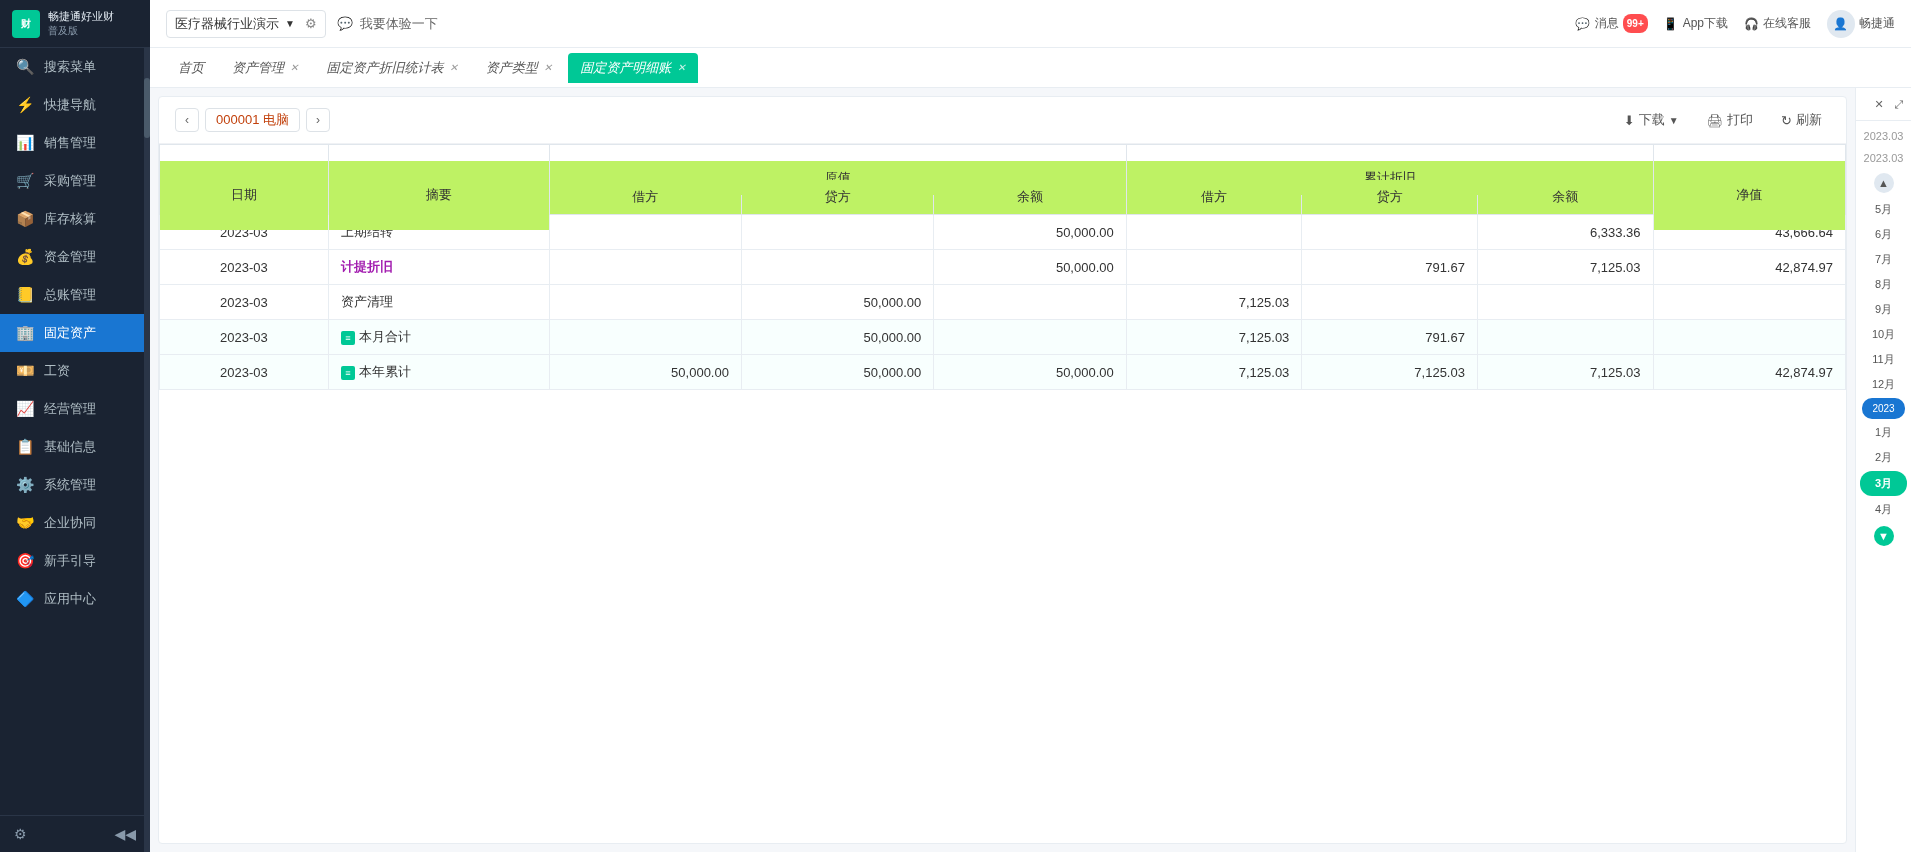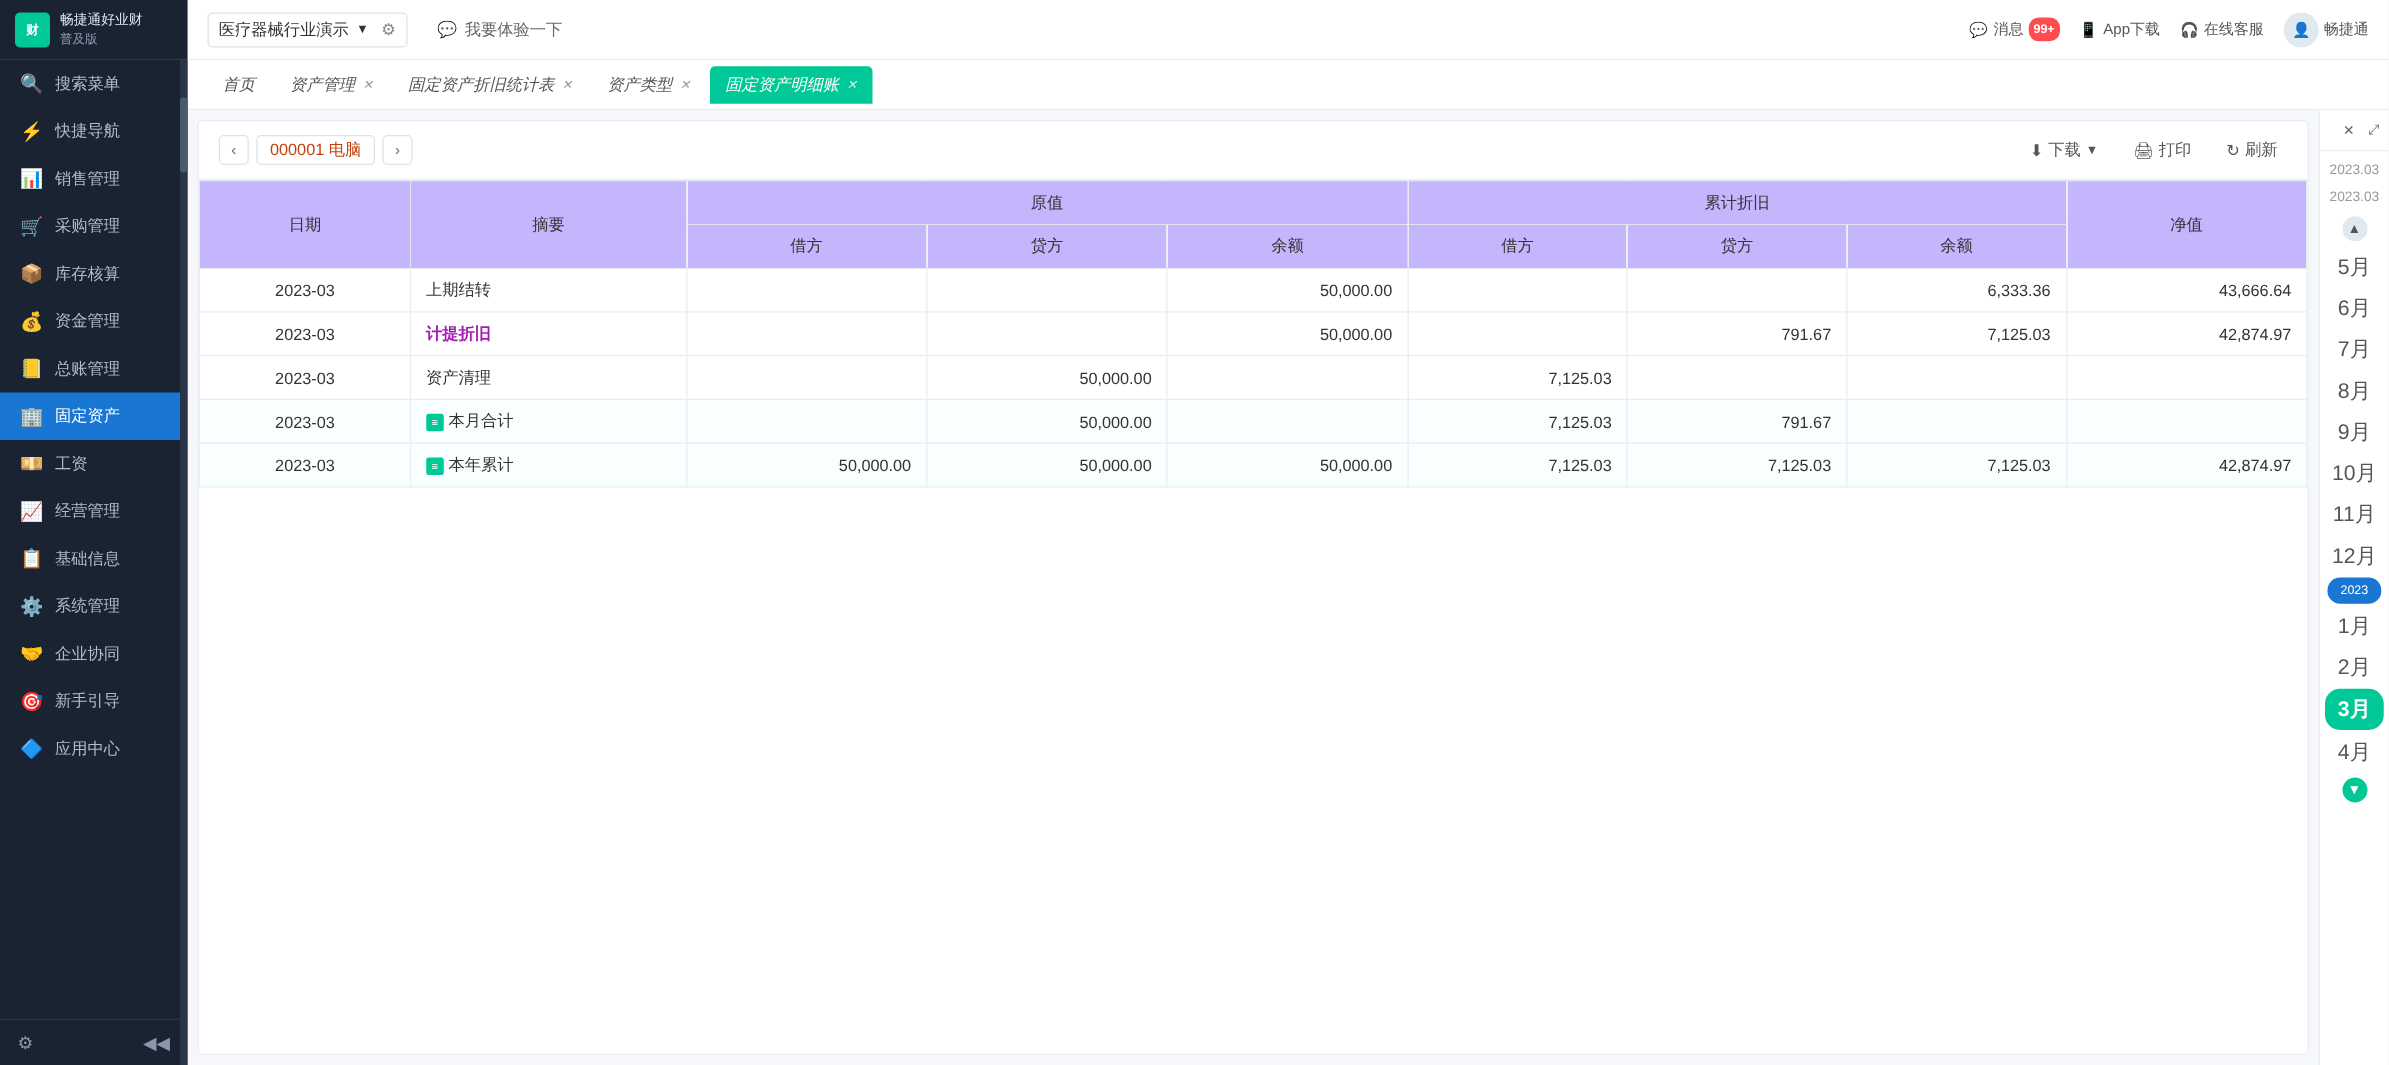--- a/index.html
+++ b/index.html
@@ -77,21 +77,21 @@
     .topbar {
       background: white;
       height: 48px;
       display: flex;
       align-items: center;
       padding: 0 16px;
       border-bottom: 1px solid #e8edf2;
       gap: 12px;
       justify-content: space-between;
     }
-    .topbar-left { display: flex; align-items: center; gap: 24px; }
+    .topbar-left { display: flex; align-items: center; gap: 12px; }
     .company-selector {
       display: flex; align-items: center; gap: 6px;
       color: #333; font-size: 13px; cursor: pointer;
       padding: 4px 8px;
       border: 1px solid #dde2e7;
       border-radius: 4px;
     }
     .topbar-experience {
       display: flex; align-items: center; gap: 6px;
       color: #666; font-size: 13px; cursor: pointer;
@@ -199,28 +199,28 @@
     .table-wrapper {
       flex: 1;
       overflow: auto;
     }
     table {
       width: 100%;
       border-collapse: collapse;
       font-size: 13px;
     }
     thead th {
-      background: #c4b5fd;
+      background: #bef264;
       border: 1px solid #e0e6ec;
       padding: 8px 12px;
       text-align: center;
       font-weight: normal;
       color: #333;
       position: sticky;
-      top: 0;
+      top: 16px;
       z-index: 10;
       white-space: nowrap;
     }
     tbody td {
       border: 1px solid #e8edf2;
       padding: 8px 12px;
       text-align: center;
       color: #333;
     }
 
@@ -270,21 +270,21 @@
 
     
     .panel-items {
       display: flex;
       flex-direction: column;
       align-items: flex-start;
       width: 100%;
       padding: 4px 0;
     }
     .panel-row {
-      font-size: 17px;
+      font-size: 11px;
       color: #555;
       padding: 5px 2px;
       cursor: pointer;
       text-align: center;
       width: 100%;
     }
     .panel-row.active {
       background: #00c896;
       color: white;
       border-radius: 12px;

